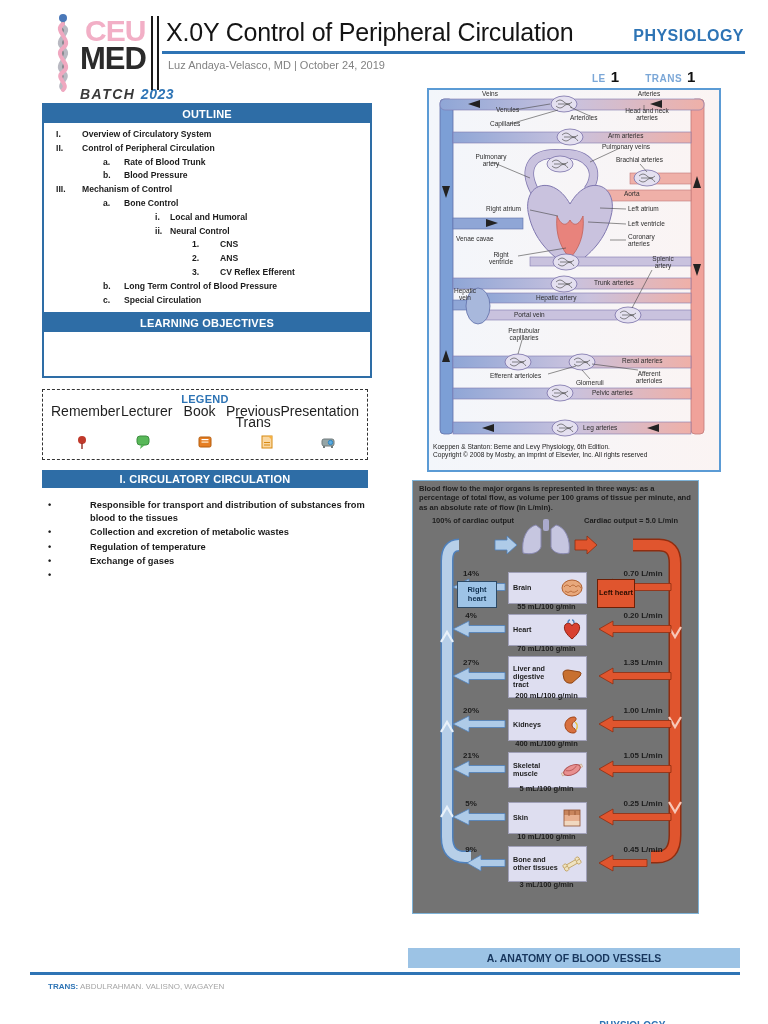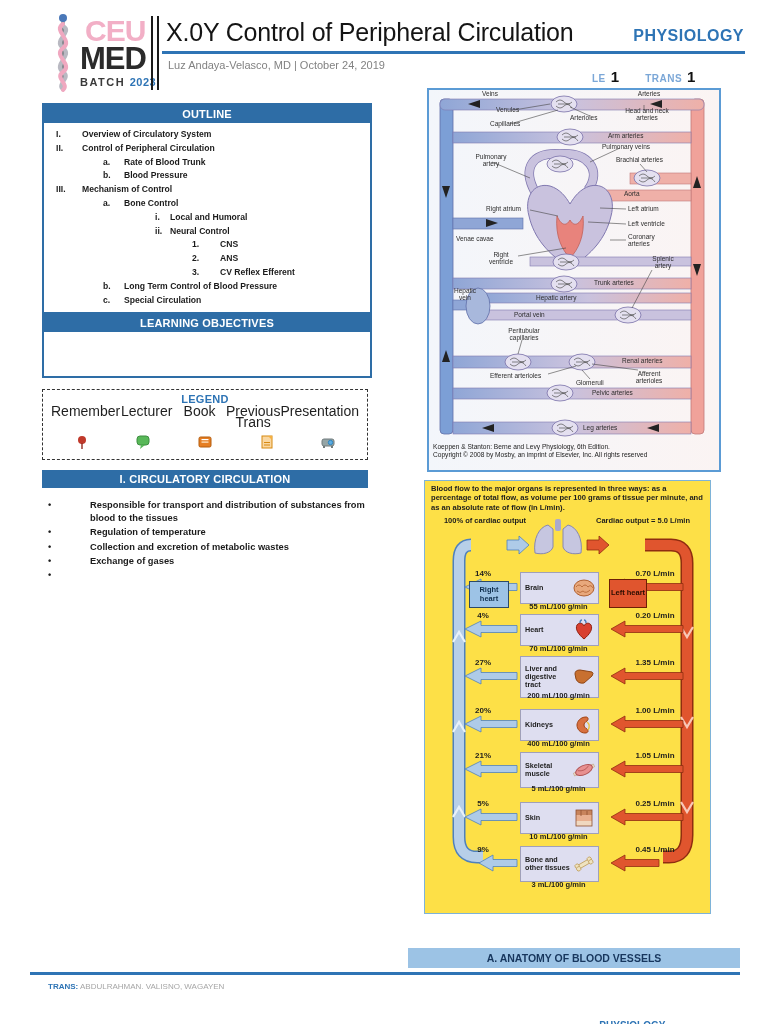--- a/index.html
+++ b/index.html
@@ -4,21 +4,21 @@
 <style>
   html,body{margin:0;padding:0;background:#e8e8e8;}
   .page{position:relative;width:768px;height:1024px;background:#ffffff;overflow:hidden;
         font-family:"Liberation Sans",sans-serif;color:#1f1f1f;}
 
   
   .caduceus{position:absolute;left:46px;top:12px;}
   .logo-text{position:absolute;left:80px;top:16px;line-height:1;}
   .logo-ceu{font-size:30px;font-weight:bold;color:#F2AFC6;letter-spacing:-1px;margin-left:5px;}
   .logo-med{font-size:31px;font-weight:bold;color:#2b2b2b;letter-spacing:-1px;margin-top:-3px;}
-  .logo-batch{font-size:11px;color:#3a3a3a;letter-spacing:1.5px;margin-top:3px;font-weight:bold;}
+  .logo-batch{font-size:14px;color:#3a3a3a;letter-spacing:1.5px;margin-top:13px;font-weight:bold;font-style:italic;}
   .logo-batch .yr{color:#2E74B5;letter-spacing:0.5px;}
   .logo-sep{position:absolute;left:151px;top:16px;height:74px;width:4px;
             border-left:2px solid #1b1b1b;border-right:2px solid #1b1b1b;}
   .page-title{position:absolute;left:166px;top:18px;font-size:25px;font-weight:500;color:#141414;letter-spacing:-0.2px;}
   .course-label{position:absolute;right:24px;top:27px;font-size:16px;font-weight:bold;color:#2E74B5;letter-spacing:0.5px;}
   .title-rule{position:absolute;left:162px;top:51px;width:583px;height:3px;background:#2E74B5;}
   .subtitle{position:absolute;left:168px;top:59px;font-size:11px;color:#828282;}
   .le-trans{position:absolute;left:592px;top:56px;width:156px;display:flex;align-items:baseline;margin-top:12px;}
   .lt-lbl{font-size:10px;font-weight:bold;color:#7BA7D7;letter-spacing:0.5px;}
   .lt-val{font-size:15px;font-weight:bold;color:#111;margin-left:5px;margin-right:26px;}
@@ -54,21 +54,21 @@
 
   
   .fig1{position:absolute;left:427px;top:88px;width:290px;height:380px;border:2px solid #5B9BD5;
         background:linear-gradient(90deg,#F3F6FB 0%,#FBF4F3 100%);}
   .fig1-canvas{position:relative;width:284px;height:352px;margin:0 1px;}
   .f1l{position:absolute;font-size:6.5px;line-height:1.05;color:#2d2d2d;}
   .f1c{text-align:center;}
   .fig1-cap{font-size:6.6px;line-height:1.25;color:#222;padding:1px 4px;}
 
   
-  .fig2{position:absolute;left:424px;top:480px;width:285px;height:432px;border:1.6px solid #7EB3D8;background:#fde047;}
+  .fig2{position:absolute;left:412px;top:480px;width:285px;height:432px;border:1.6px solid #7EB3D8;background:#737373;}
   .fig2-title{position:absolute;left:6px;right:4px;top:3px;font-size:7.6px;font-weight:bold;line-height:1.25;color:#1d1d1d;}
   .fig2-canvas{position:absolute;left:0;top:36px;width:285px;height:390px;}
   .f2lab{position:absolute;text-align:center;font-weight:bold;color:#1d1d1d;}
   .f2-sm{font-size:7.5px;line-height:1.1;}
   .f2-md{font-size:8px;line-height:1.1;}
   .heartbox{position:absolute;display:flex;align-items:center;justify-content:center;
             font-size:7.5px;font-weight:bold;text-align:center;line-height:1.1;margin-top:48px;}
   .rh{left:44px;top:52px;width:38px;height:25px;background:#9DC3E6;border:1.4px solid #2d4a66;color:#10304f;}
   .lh{left:184px;top:50px;width:36px;height:27px;background:#E0552E;border:1.4px solid #6e1f05;color:#2a0d00;}
   .lungsbox{left:104px;top:56px;width:58px;height:15px;background:#DDDDEF;border:1px solid #9090B0;color:#222;}
@@ -219,25 +219,25 @@
   </div>
 
   <div class="sec1-bar hdr-bar">I. CIRCULATORY CIRCULATION</div>
   <div class="bullets">
     <div class="b-row">
         <span class="b-dot"></span>
         <span class="b-text">Responsible for transport and distribution of substances from blood to the tissues</span>
       </div>
     <div class="b-row">
         <span class="b-dot"></span>
-        <span class="b-text">Regulation of temperature</span>
+        <span class="b-text">Collection and excretion of metabolic wastes</span>
       </div>
     <div class="b-row">
         <span class="b-dot"></span>
-        <span class="b-text">Collection and excretion of metabolic wastes</span>
+        <span class="b-text">Regulation of temperature</span>
       </div>
     <div class="b-row">
         <span class="b-dot"></span>
         <span class="b-text">Exchange of gases</span>
       </div>
     <div class="b-row">
         <span class="b-dot"></span>
         <span class="b-text"></span>
       </div>
   </div>

